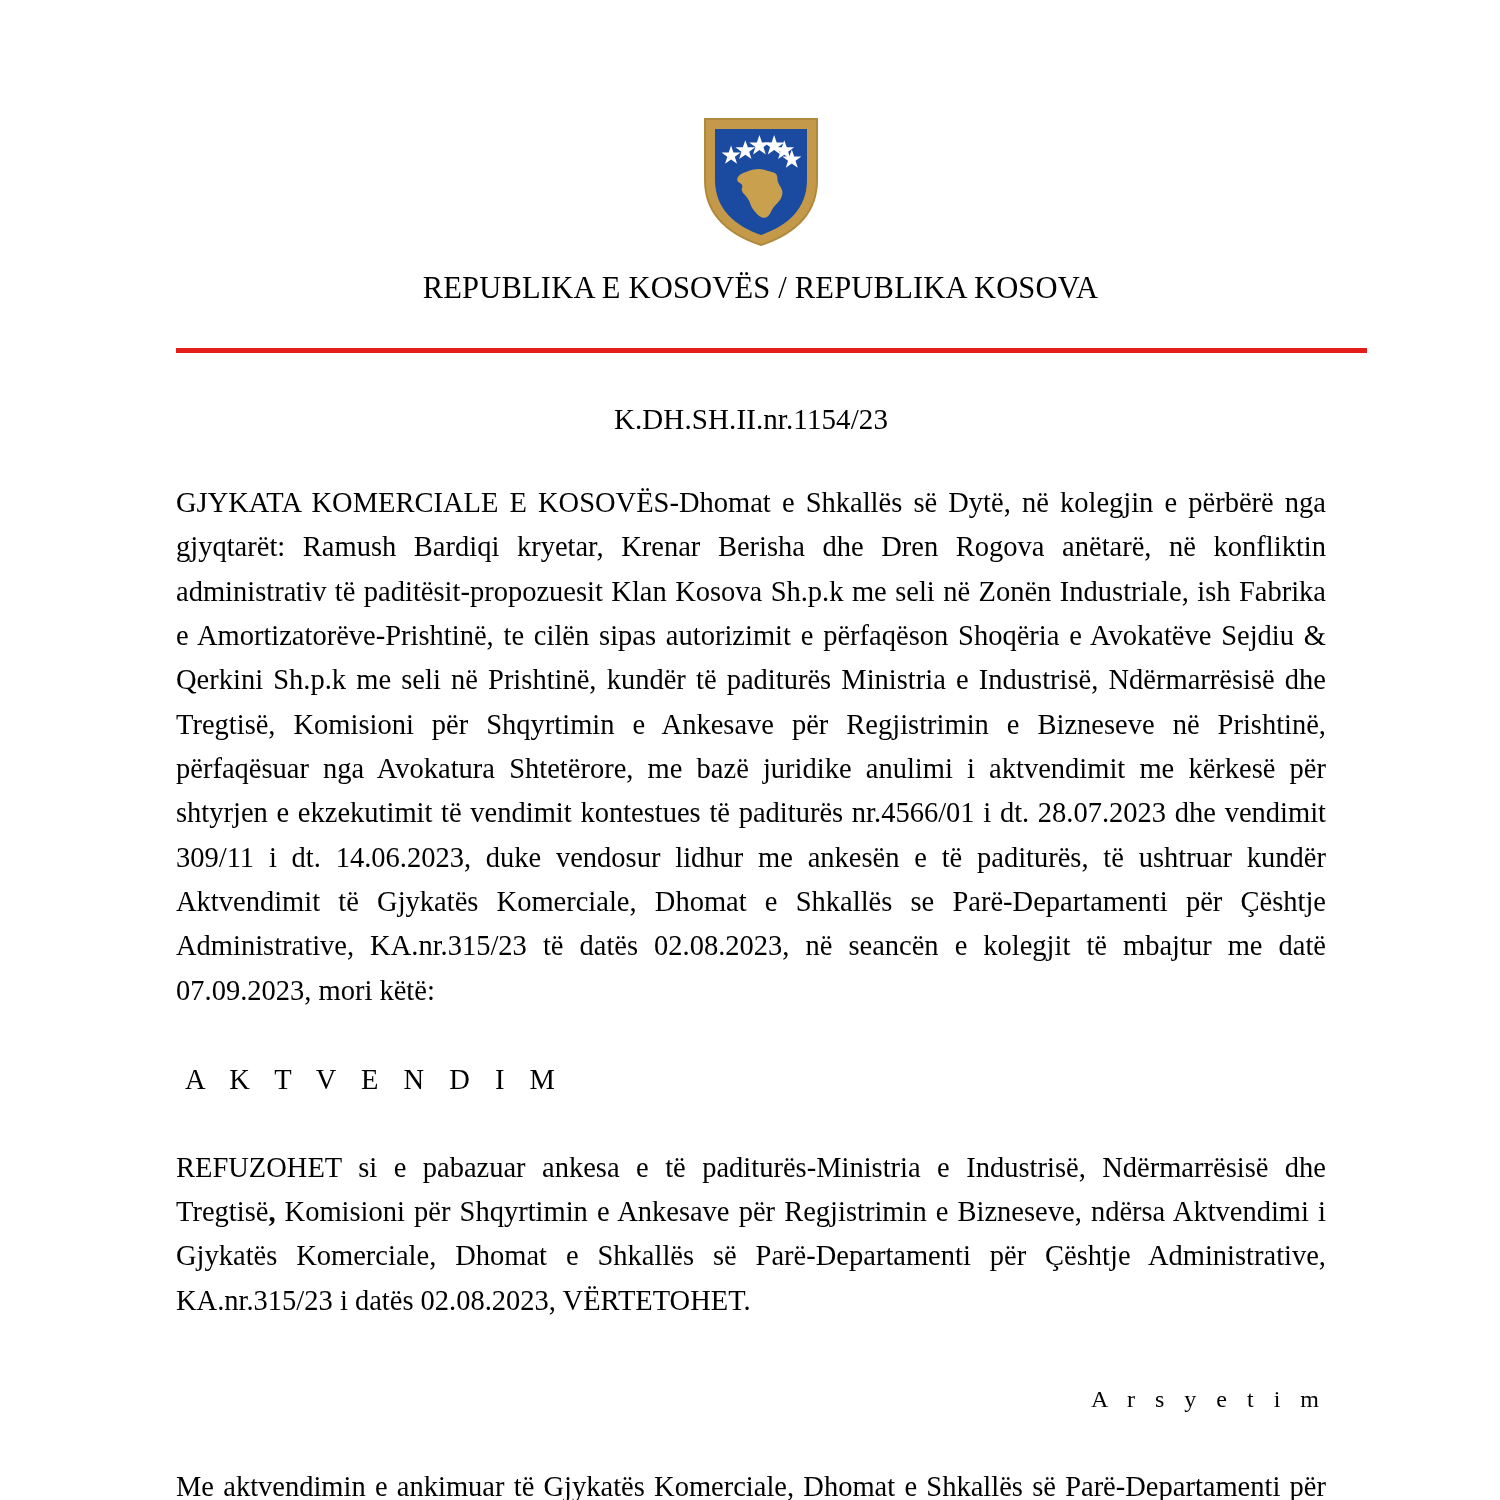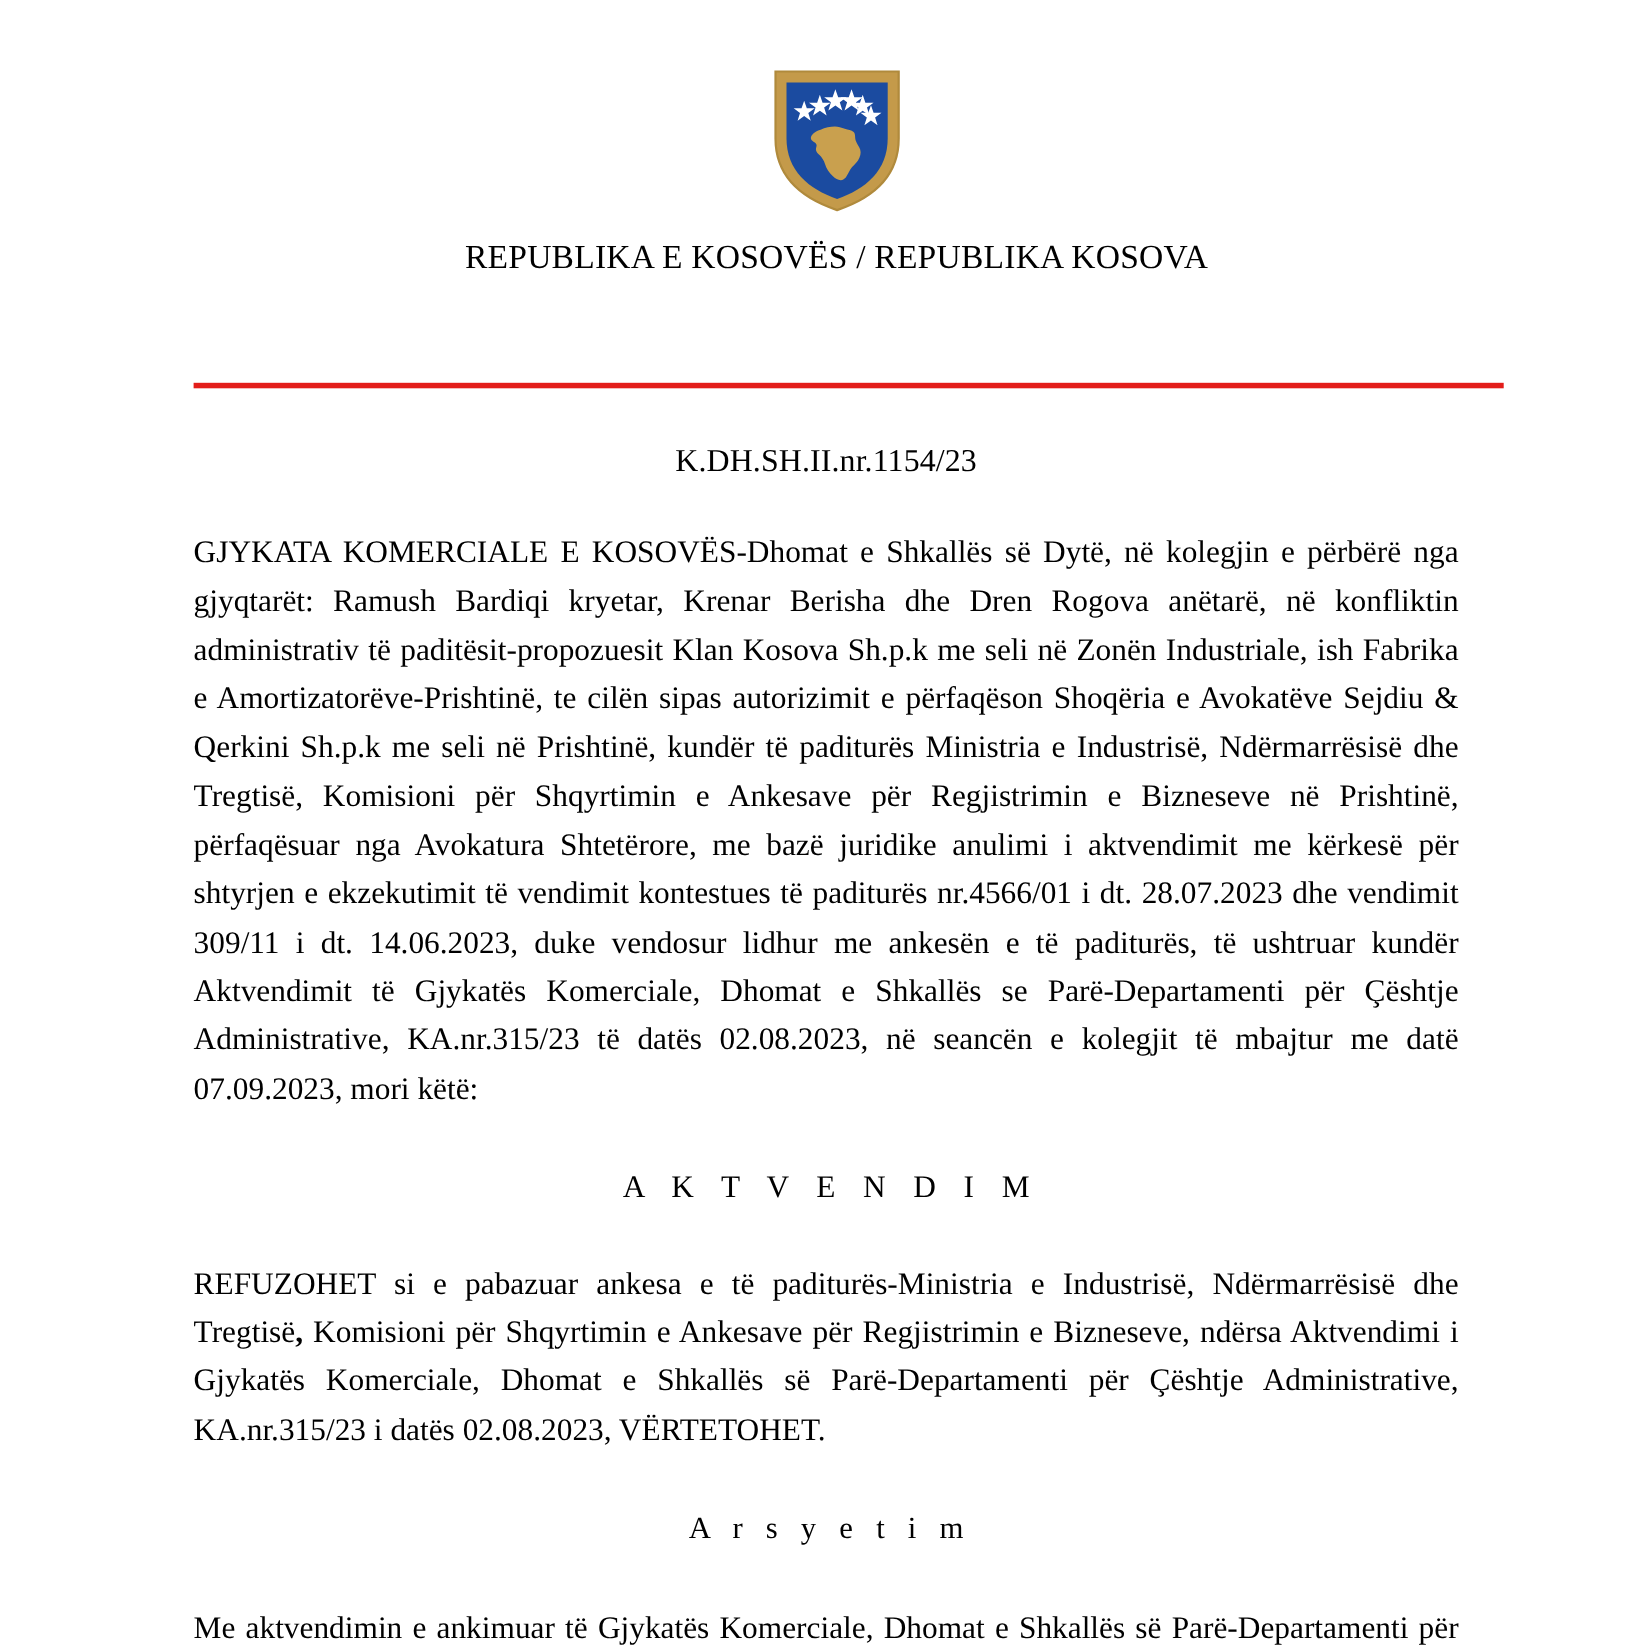--- a/index.html
+++ b/index.html
@@ -17,21 +17,21 @@
 
   .page {
     position: relative;
     width: 1500px;
     height: 1500px;
     box-sizing: border-box;
   }
 
   
   .masthead {
-    padding-top: 62px;
+    padding-top: 116px;
     text-align: center;
     margin-left: 21px;
   }
 
   .emblem {
     display: block;
     margin: 0 auto;
     width: 118px;
     height: 132px;
   }
@@ -76,34 +76,33 @@
     text-align: justify;
     text-justify: inter-word;
     hyphens: none;
   }
 
   p.para.tight {
     margin-bottom: 0;
   }
 
   .heading-spaced {
-    text-align: center;
     font-size: 28.5px;
     line-height: 1.5;
     letter-spacing: 9px;
     margin: 46px 0 44px 0;
     text-indent: 9px;
   }
 
   .heading-arsyetim {
-    text-align: center;
-    font-size: 28px;
+    text-align: right;
+    font-size: 24px;
     line-height: 1.5;
     letter-spacing: 7px;
-    margin: 46px 0 48px 0;
+    margin: 58px 0 48px 0;
     text-indent: 7px;
   }
 
   .b { font-weight: bold; }
 </style>
 </head>
 <body>
 
 <div class="page">
 

